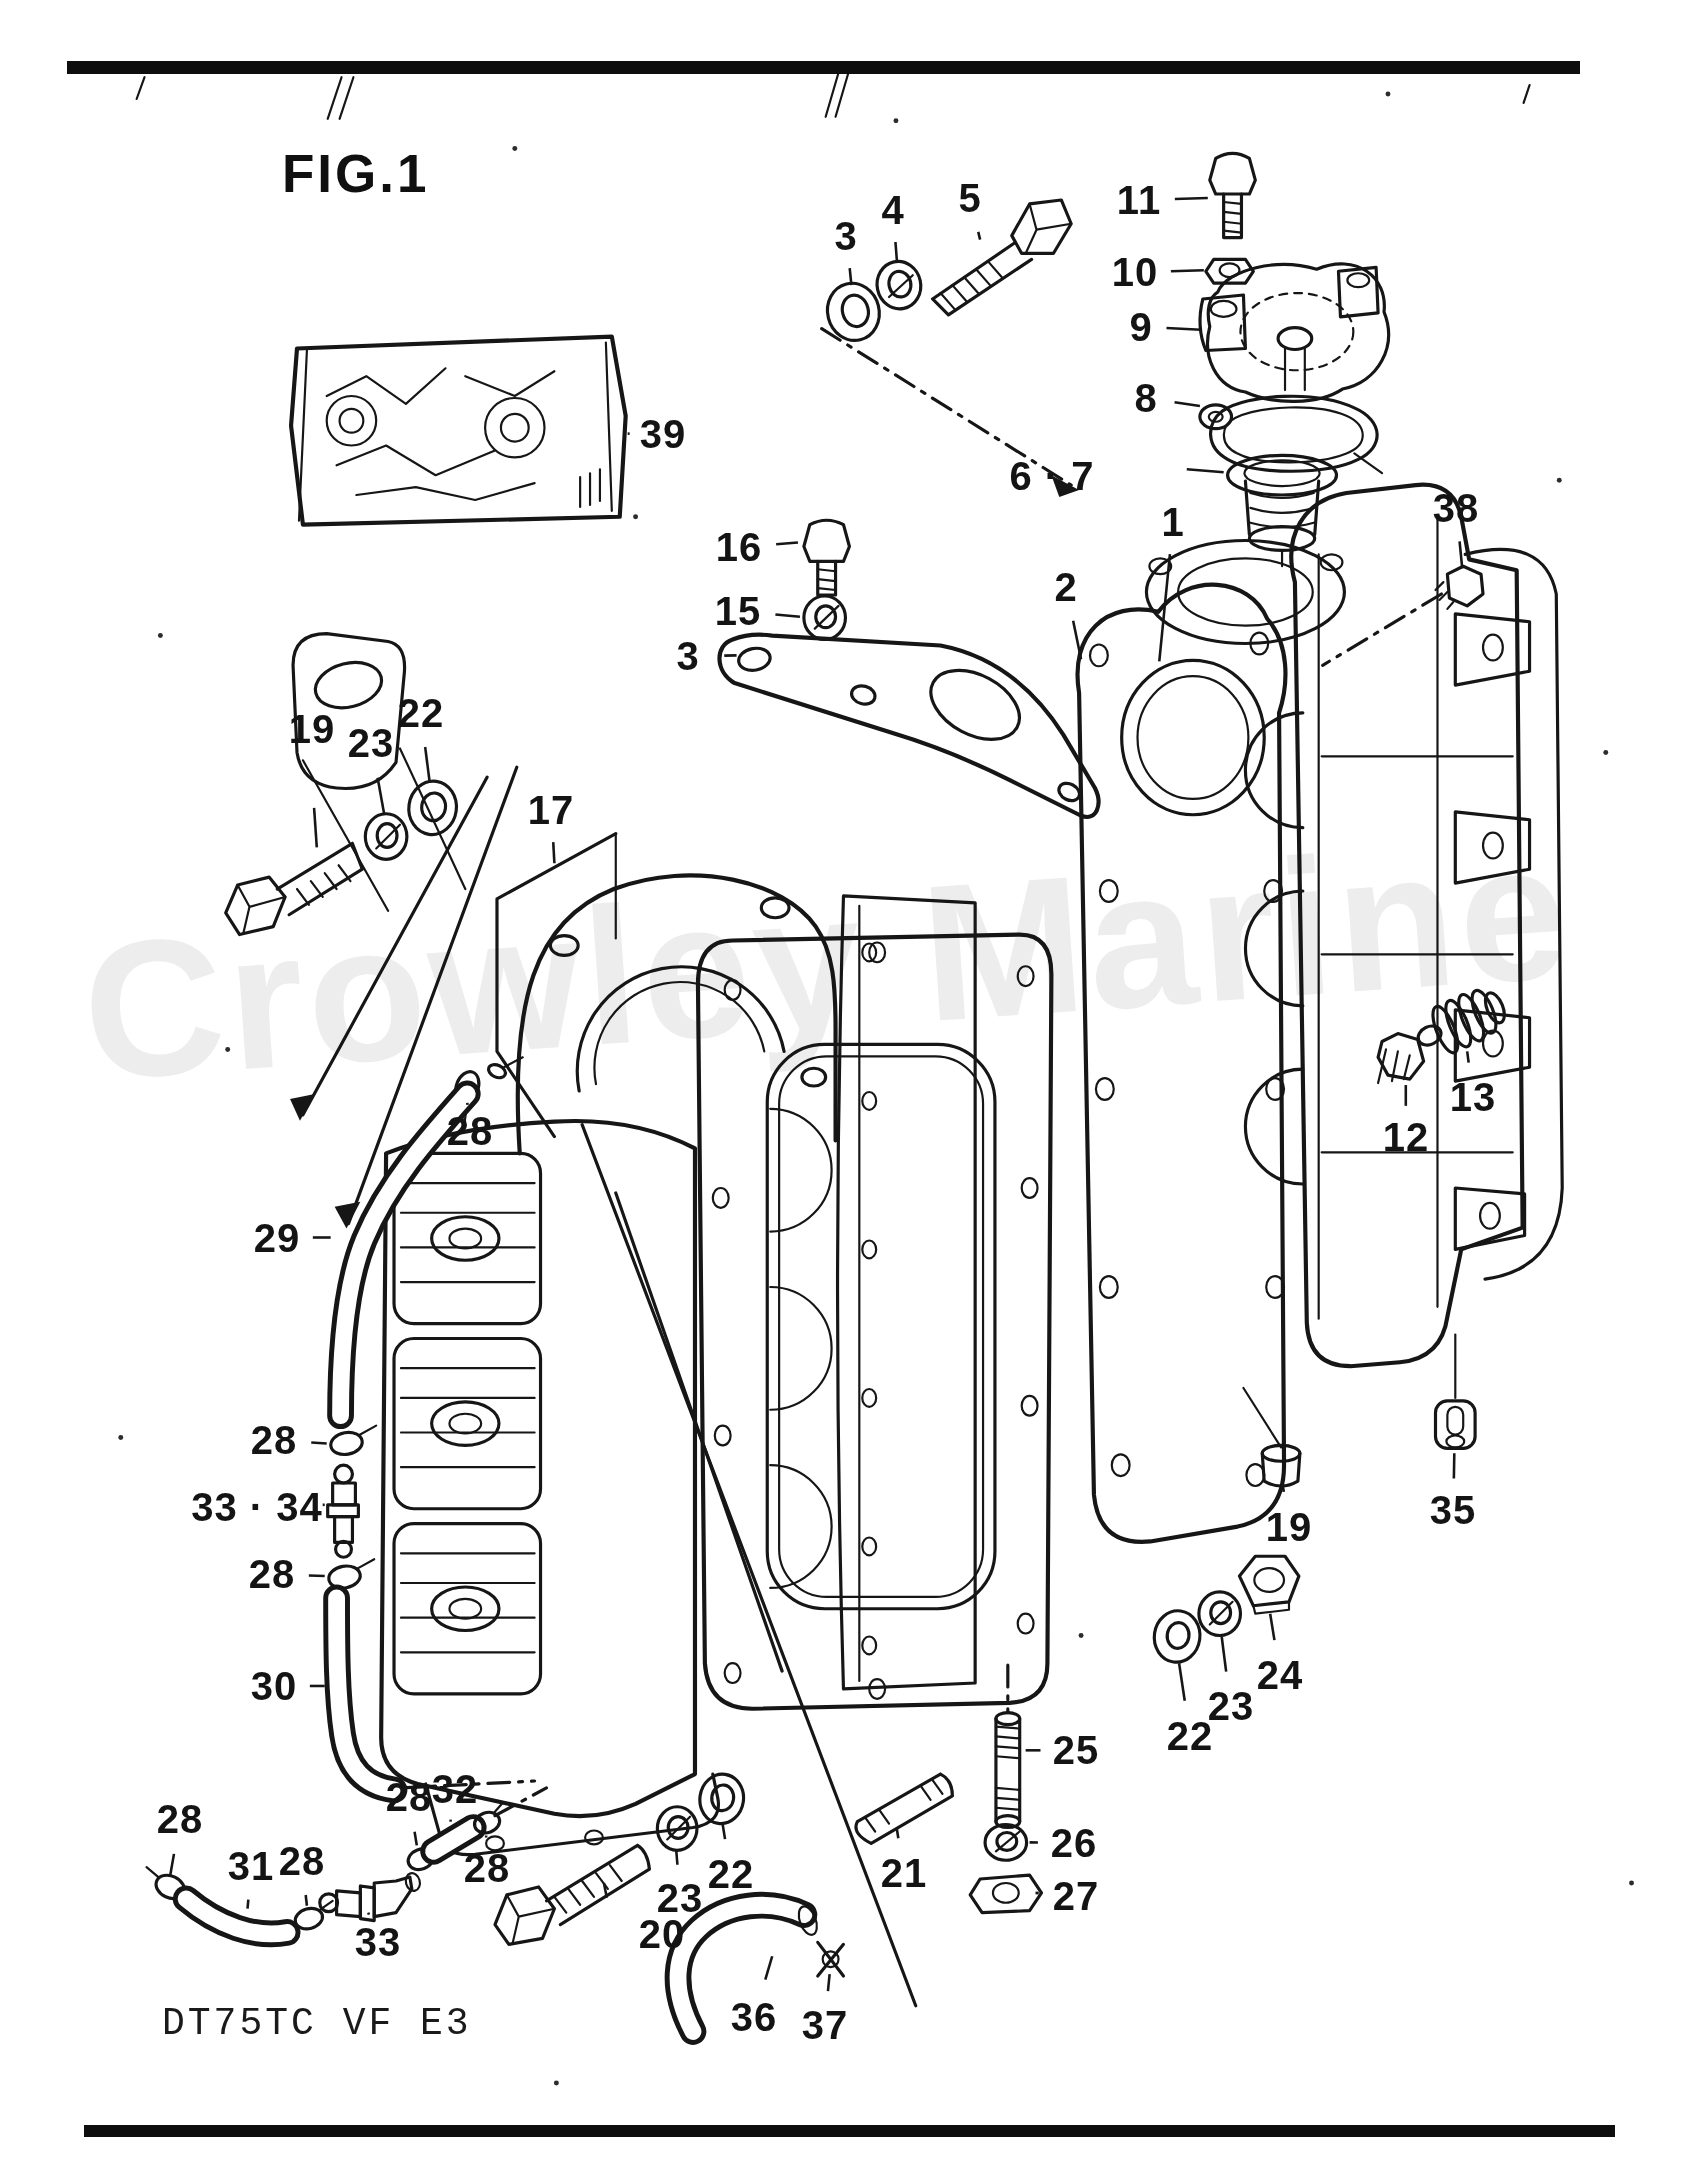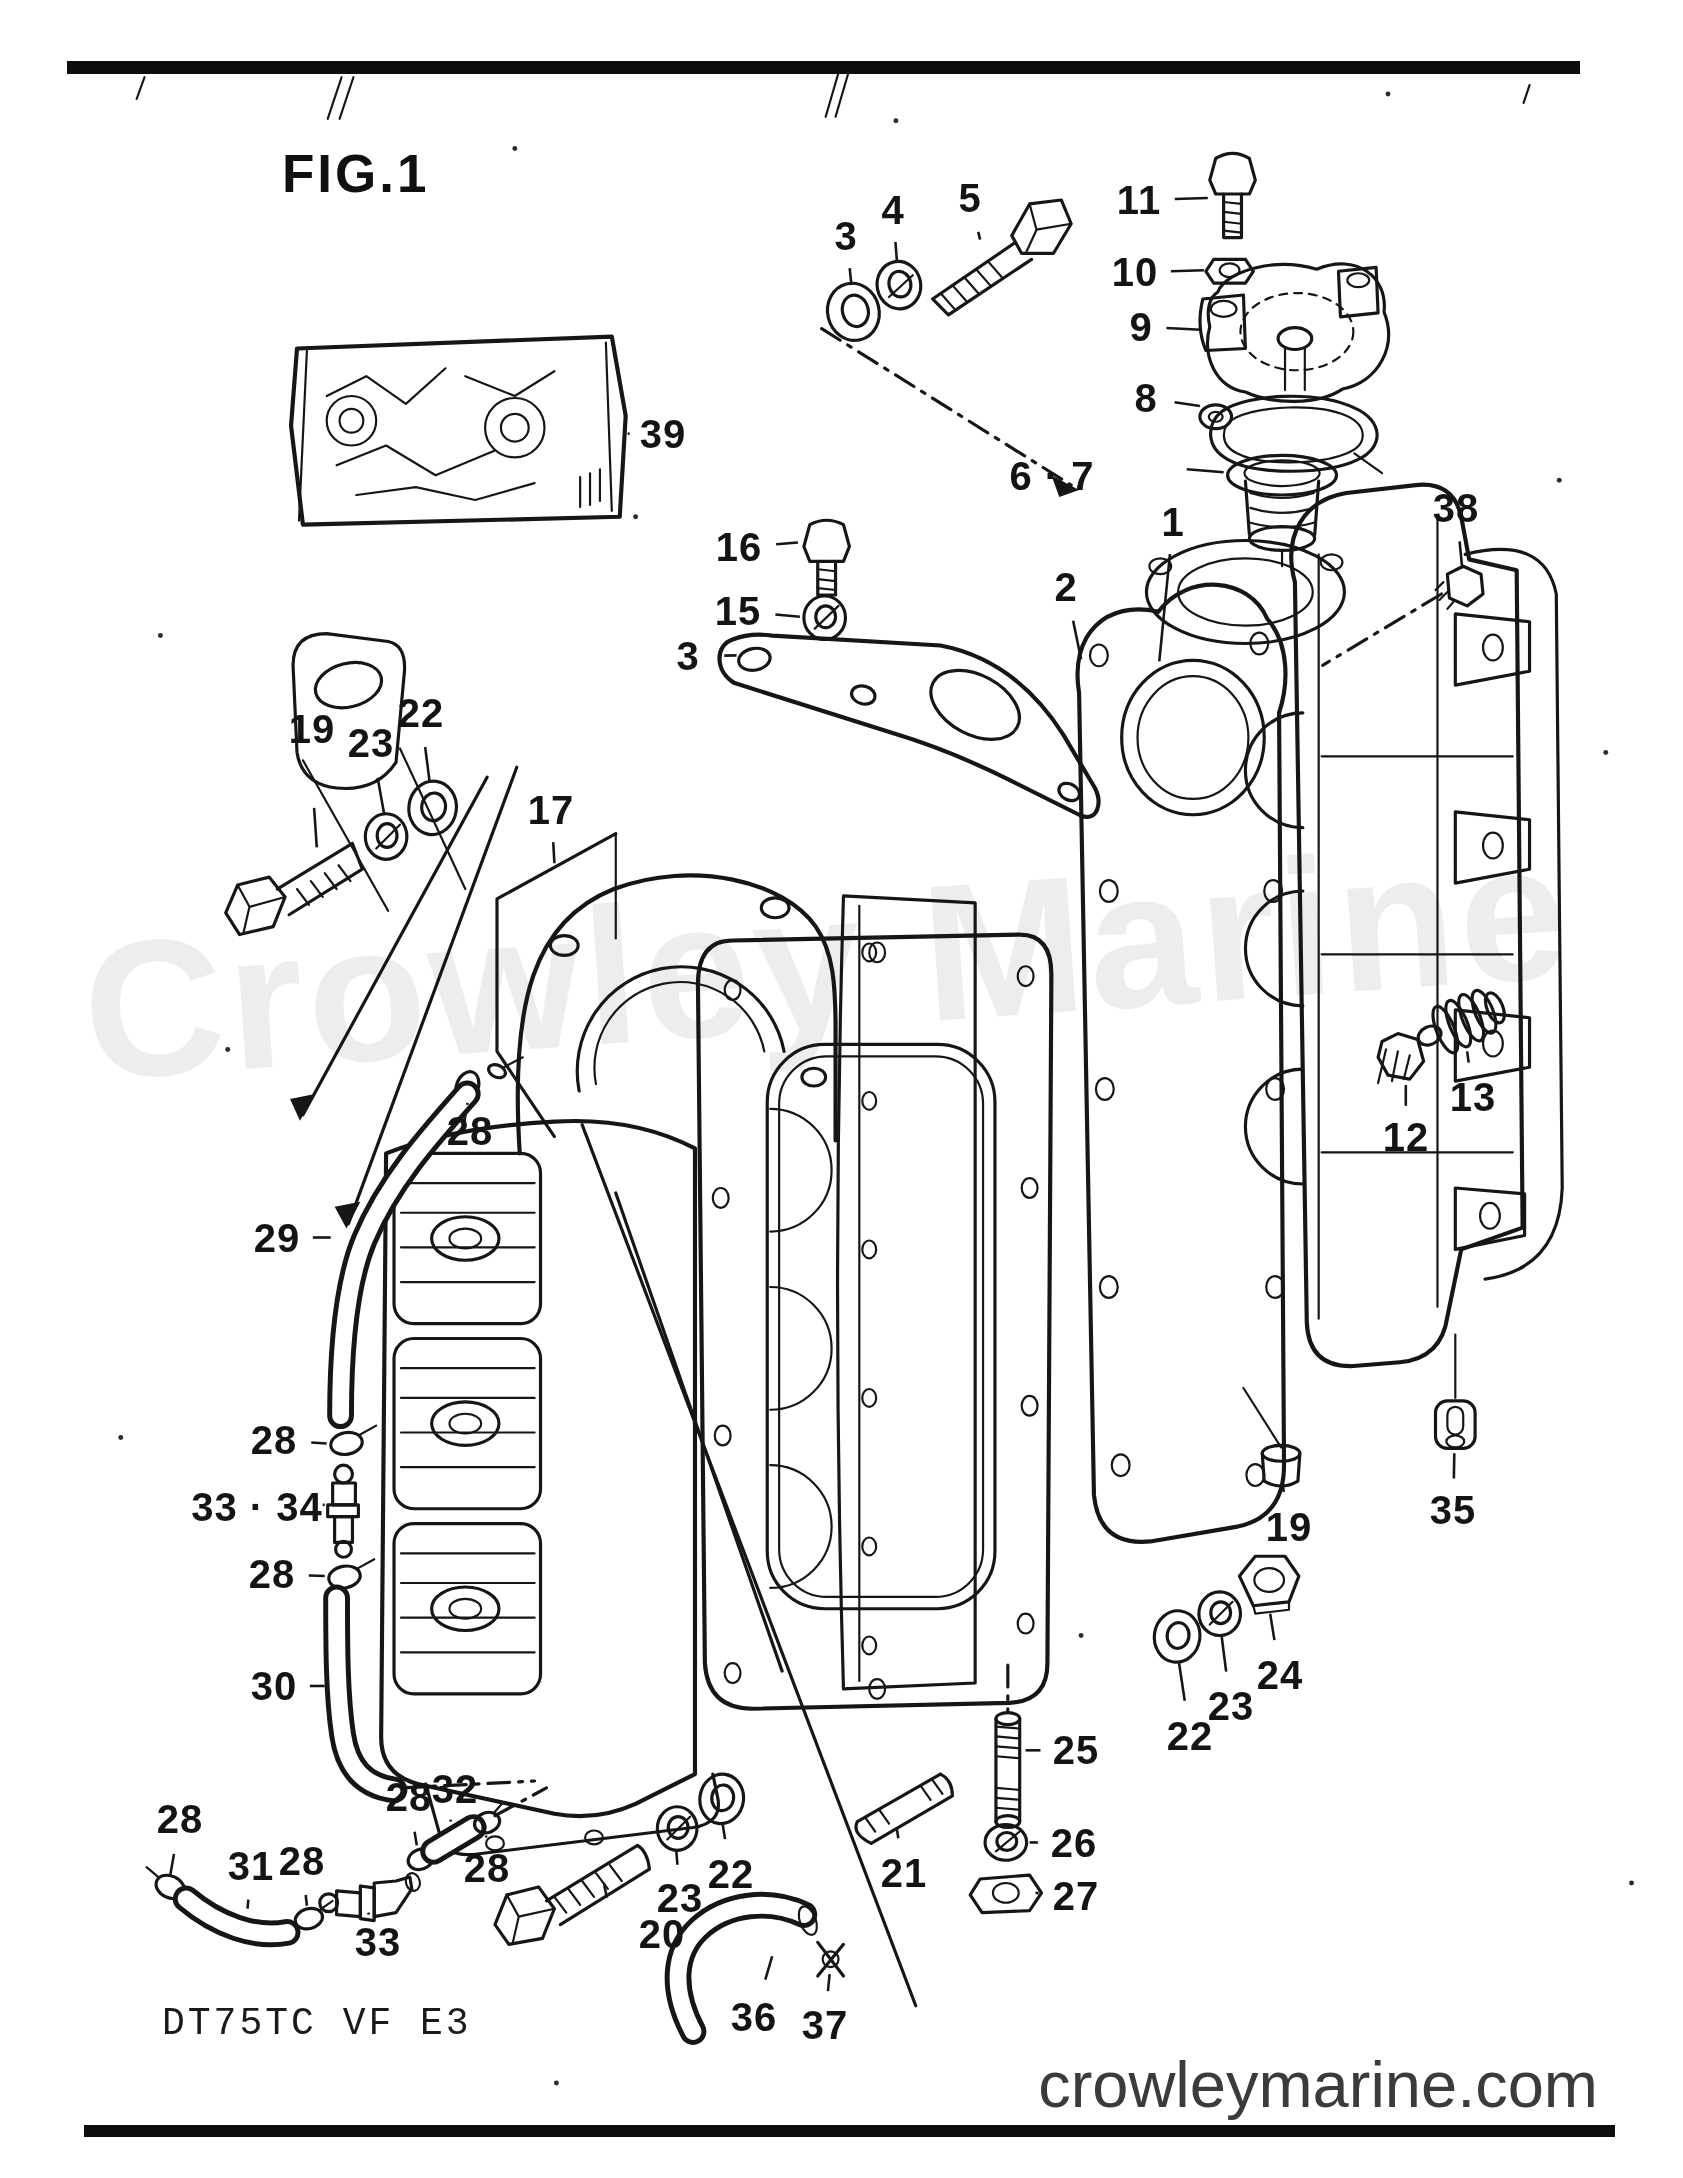--- a/index.html
+++ b/index.html
@@ -443,15 +443,14 @@
       <div class="plabel" style="left: 180px; top: 1819px;">28</div>
       <div class="plabel" style="left: 251px; top: 1866px;">31</div>
       <div class="plabel" style="left: 302px; top: 1861px;">28</div>
       <div class="plabel" style="left: 378px; top: 1942px;">33</div>
       <div class="plabel" style="left: 409px; top: 1797px;">28</div>
       <div class="plabel" style="left: 455px; top: 1789px;">32</div>
       <div class="plabel" style="left: 487px; top: 1868px;">28</div>
     </div>
 
   <div id="model-code">DT75TC VF E3</div>
-  <div id="site-text" style="color: rgb(59, 59, 59);">crowleymarine.com</div>
 </div>
 
 
 </body></html>

